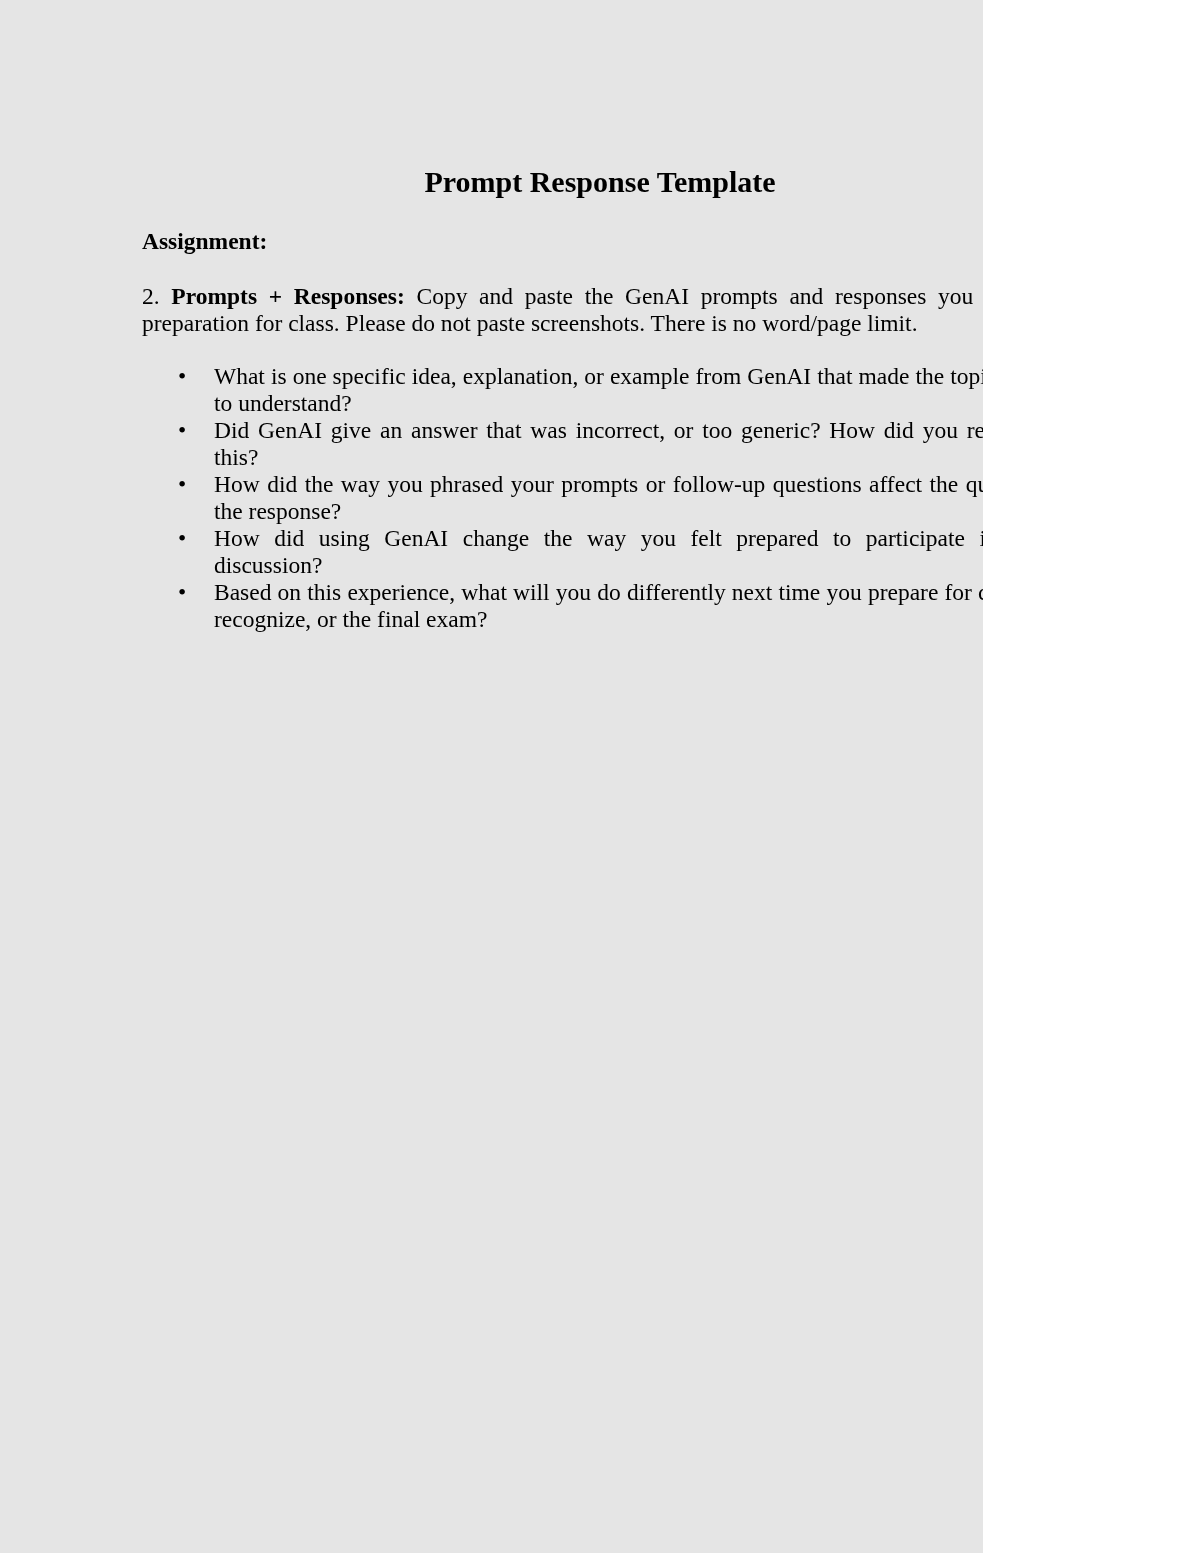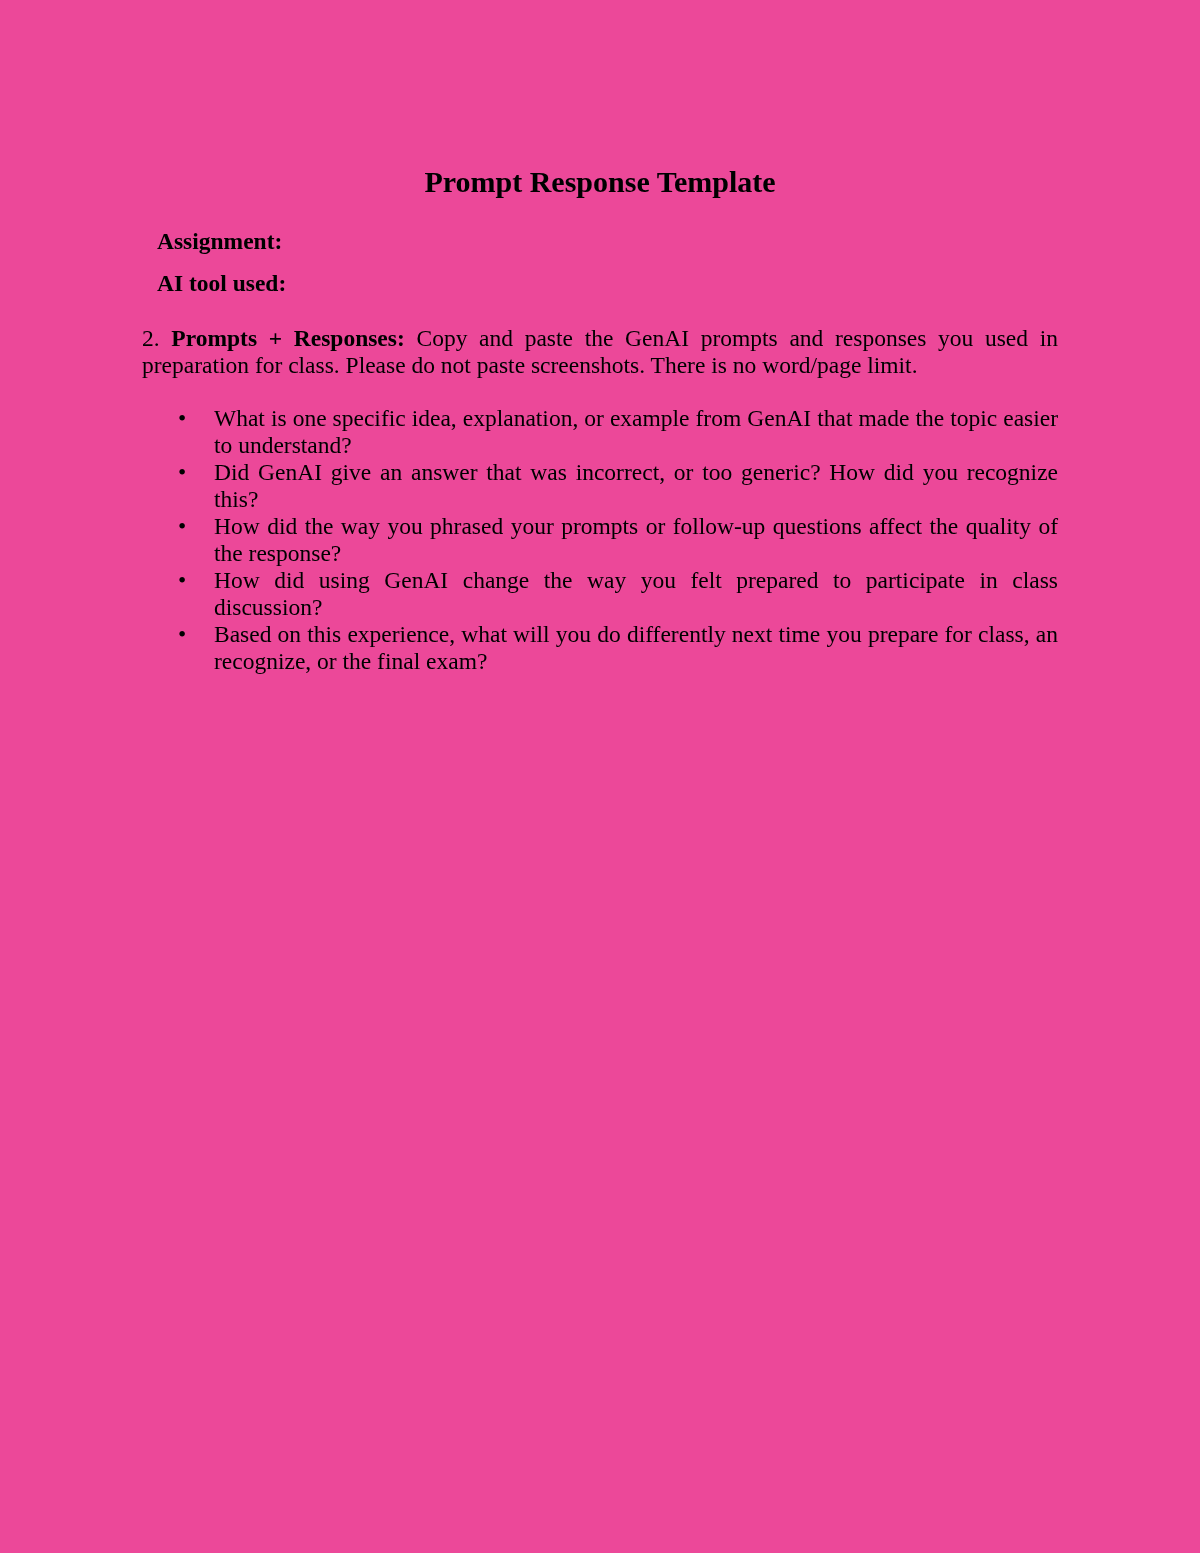--- a/index.html
+++ b/index.html
@@ -2,23 +2,23 @@
 <html><head>
 <meta charset="utf-8">
 <style>
   html, body {
     margin: 0;
     padding: 0;
     background: #ffffff;
   }
   .page {
     position: relative;
-    width: 1200px;
+    width: 983px;
     height: 1553px;
-    background: #ec4899;
+    background: #e5e5e5;
     color: #000000;
     font-family: "Liberation Serif", "DejaVu Serif", serif;
     overflow: hidden;
   }
   .content {
     position: absolute;
     left: 142px;
     top: 164px;
     width: 916px;
   }
@@ -33,21 +33,21 @@
     margin: 0;
     text-align: center;
     font-weight: bold;
     font-size: 26px;
     line-height: 30px;
   }
   .meta {
     margin-top: 28px;
   }
   .meta p {
-    margin: 15px;
+    margin: 0;
     font-weight: bold;
     font-size: 23.5px;
     line-height: 27px;
   }
   .para {
     margin: 28px 0 0 0;
     font-size: 23.5px;
     line-height: 27px;
     text-align: justify;
   }
@@ -77,21 +77,20 @@
 </head>
 <body>
 
 <div class="page">
   <div class="content">
 
     <h1 class="title">Prompt Response Template</h1>
 
     <div class="meta">
       <p>Assignment:</p>
-      <p>AI tool used:</p>
     </div>
 
 
     <p class="para"><span>2.</span> <span class="lead">Prompts + Responses:</span> <span>Copy and paste the GenAI prompts and responses you used in preparation for class. Please do not paste screenshots. There is no word/page limit.</span></p>
 
 
     <ul class="bullets">
       <li><span class="bullet">•</span><span>What is one specific idea, explanation, or example from GenAI that made the topic easier to understand?</span></li>
       <li><span class="bullet">•</span><span>Did GenAI give an answer that was incorrect, or too generic? How did you recognize this?</span></li>
       <li><span class="bullet">•</span><span>How did the way you phrased your prompts or follow-up questions affect the quality of the response?</span></li>

